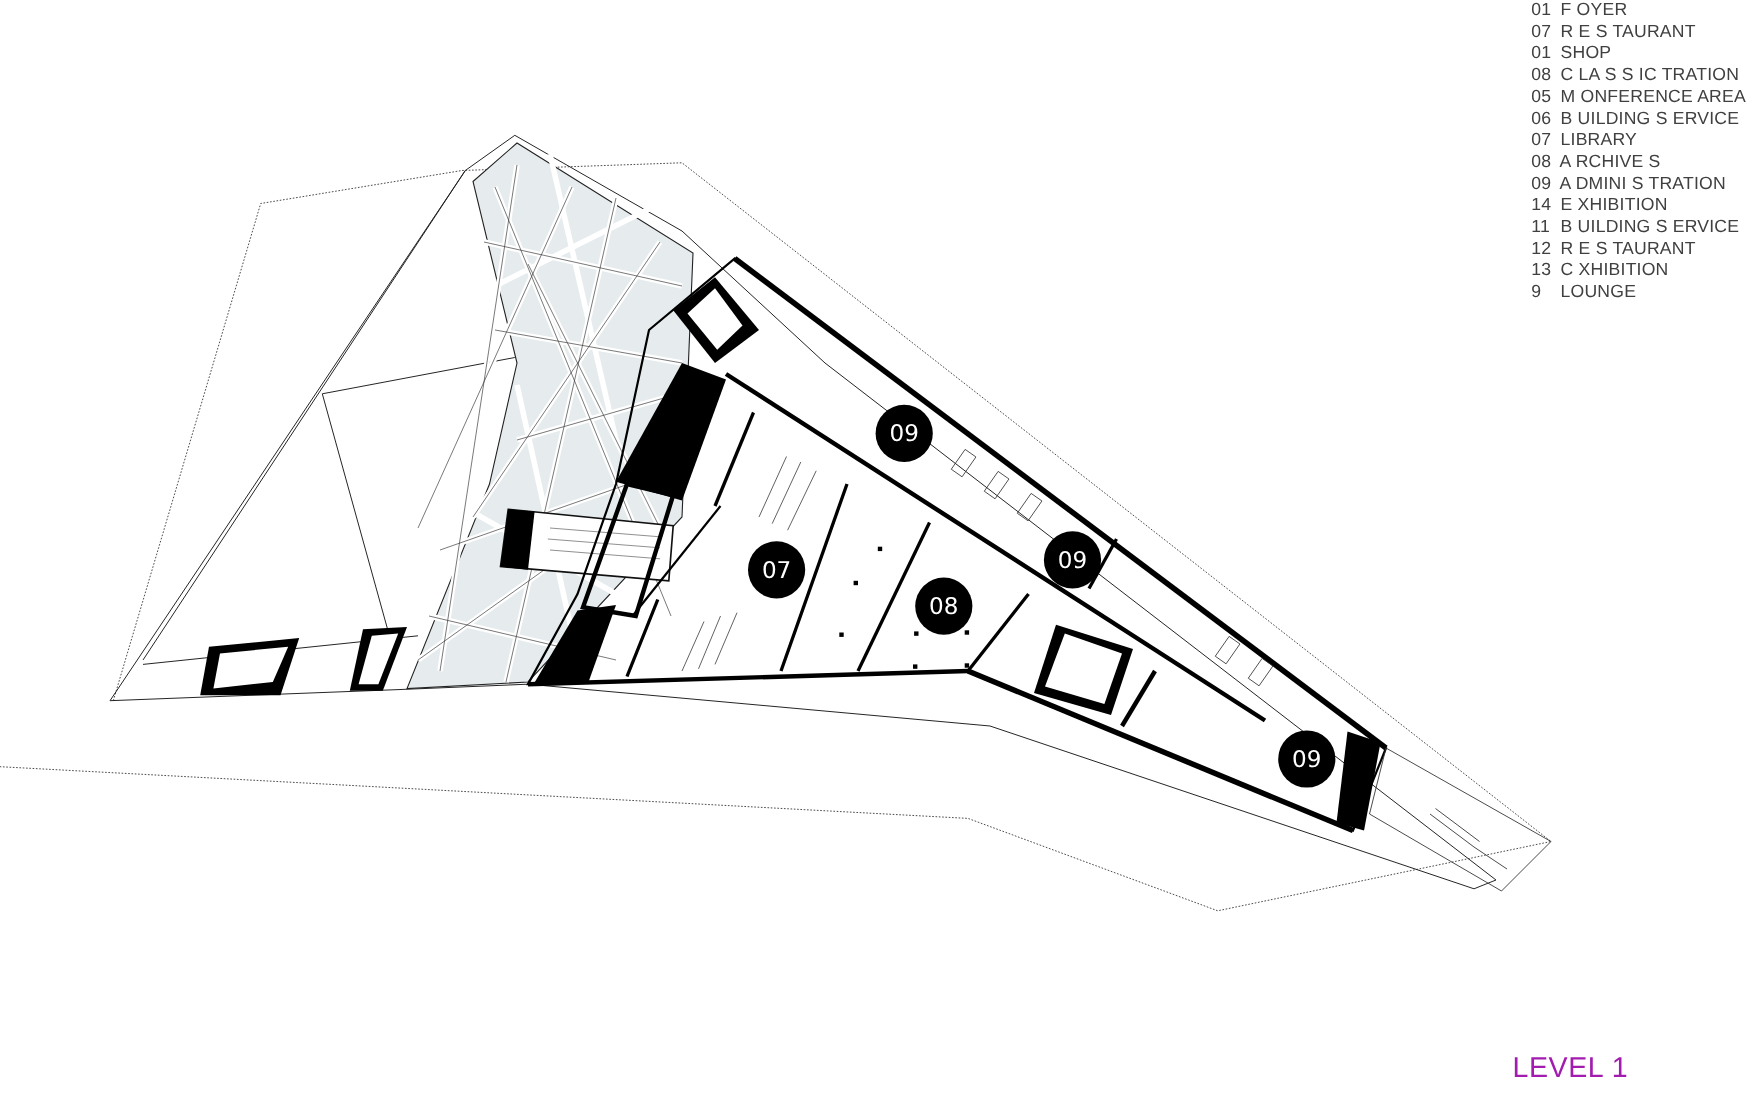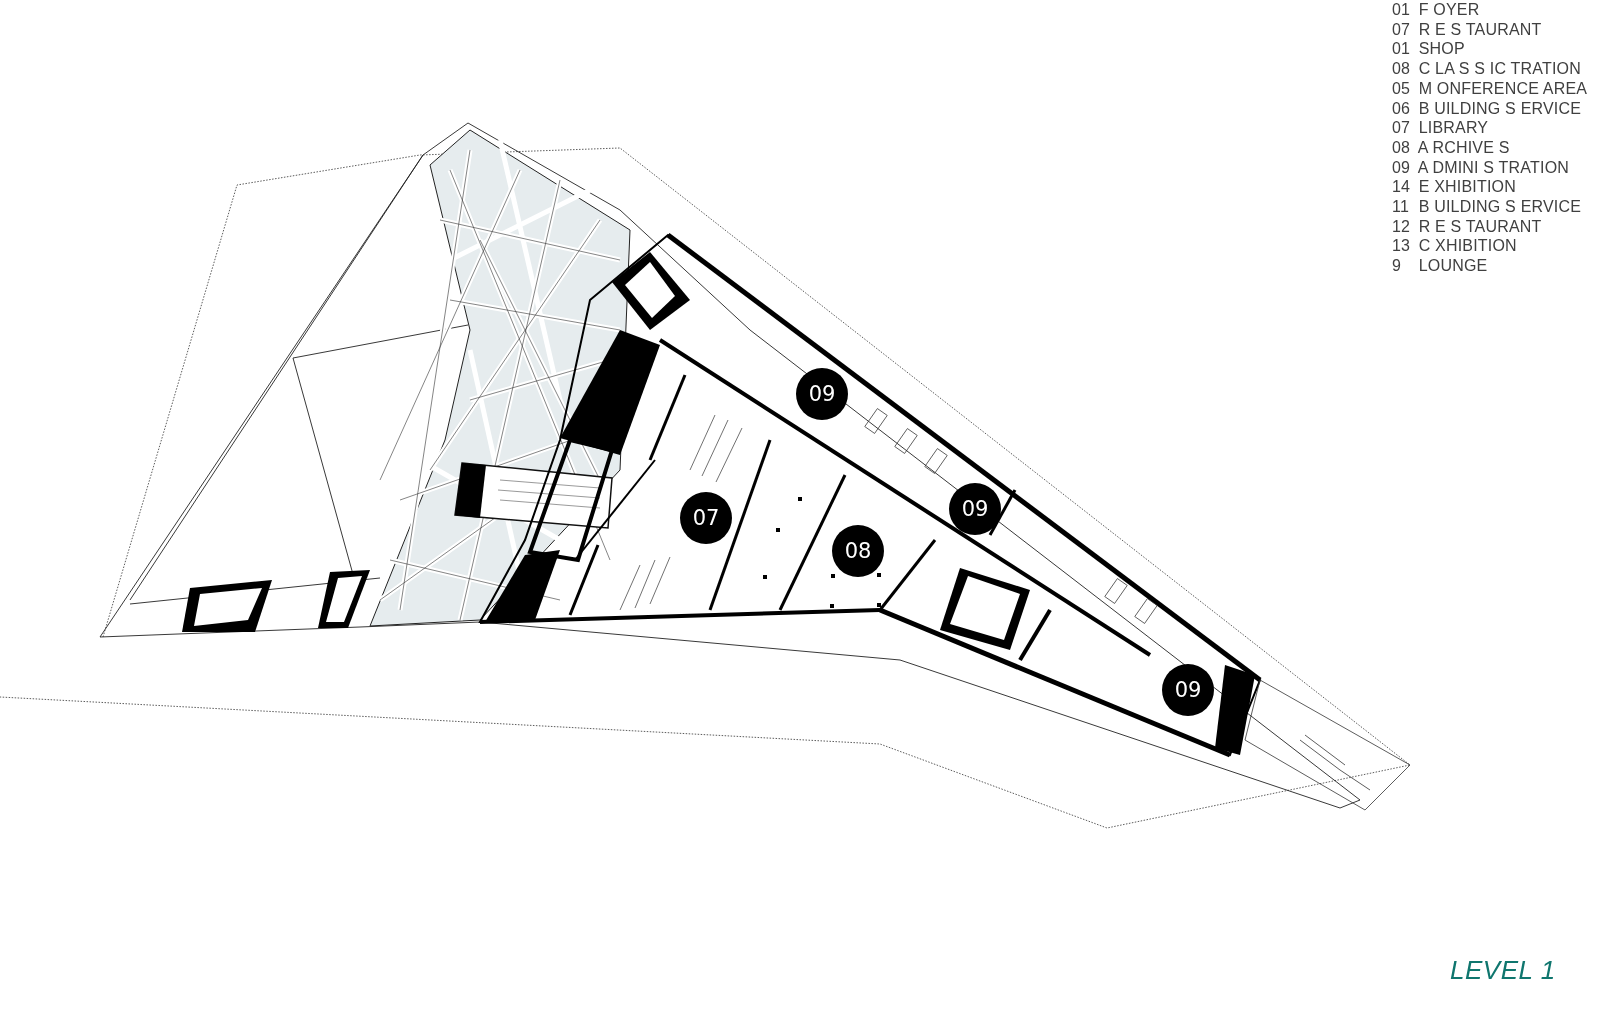--- a/index.html
+++ b/index.html
@@ -2,21 +2,21 @@
 <html><head>
 <meta charset="utf-8">
 <style>
   html, body { margin: 0; padding: 0; background: #ffffff; }
   body { width: 1600px; height: 1009px; position: relative; overflow: hidden;
          font-family: "Liberation Sans", "DejaVu Sans", sans-serif; color: #111; }
   #plan { position: absolute; left: 0; top: 0; width: 1600px; height: 1009px; }
   .legend { position: absolute; left: 1392px; top: 0px; width: 208px; }
   .legend-item { font-size: 16px; line-height: 19.7px; letter-spacing: 0.2px; white-space: nowrap; color: #404040; }
   .legend-item .num { display: inline-block; width: 22px; }
-  .level-title { position: absolute; left: 1450px; top: 955px; font-size: 26px; letter-spacing: 0.5px; color: #0f766e; font-style: italic; }
+  .level-title { position: absolute; left: 1375px; top: 955px; font-size: 26px; letter-spacing: 0.5px; color: #a21caf; }
   .room-label { font-family: "DejaVu Sans", sans-serif; font-size: 21px; fill: #ffffff; text-anchor: middle; dominant-baseline: central; }
 </style>
 </head>
 <body>
 
 <svg id="plan" viewBox="0 0 1600 1009" xmlns="http://www.w3.org/2000/svg">
 
   <g fill="none" stroke="#333" stroke-width="0.8" stroke-dasharray="1.5 1.5">
     <polyline points="103,637 237,185 420,155 620,148 1410,765 1107,828 880,744 0,697"></polyline>
   </g>

